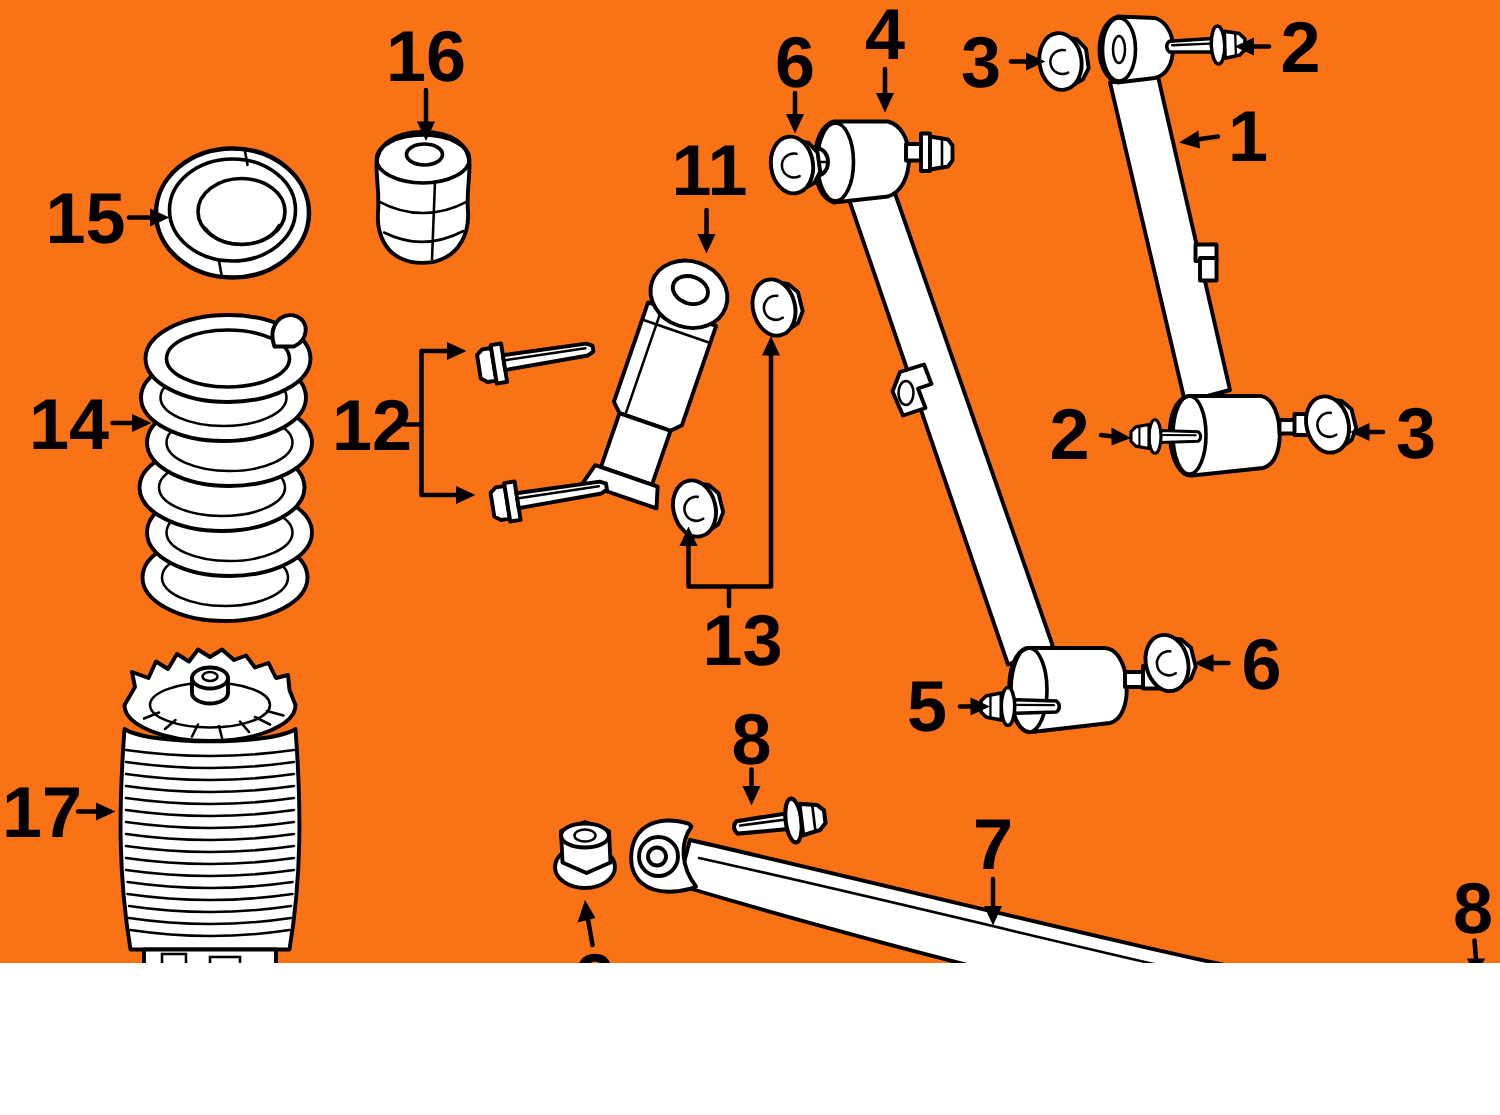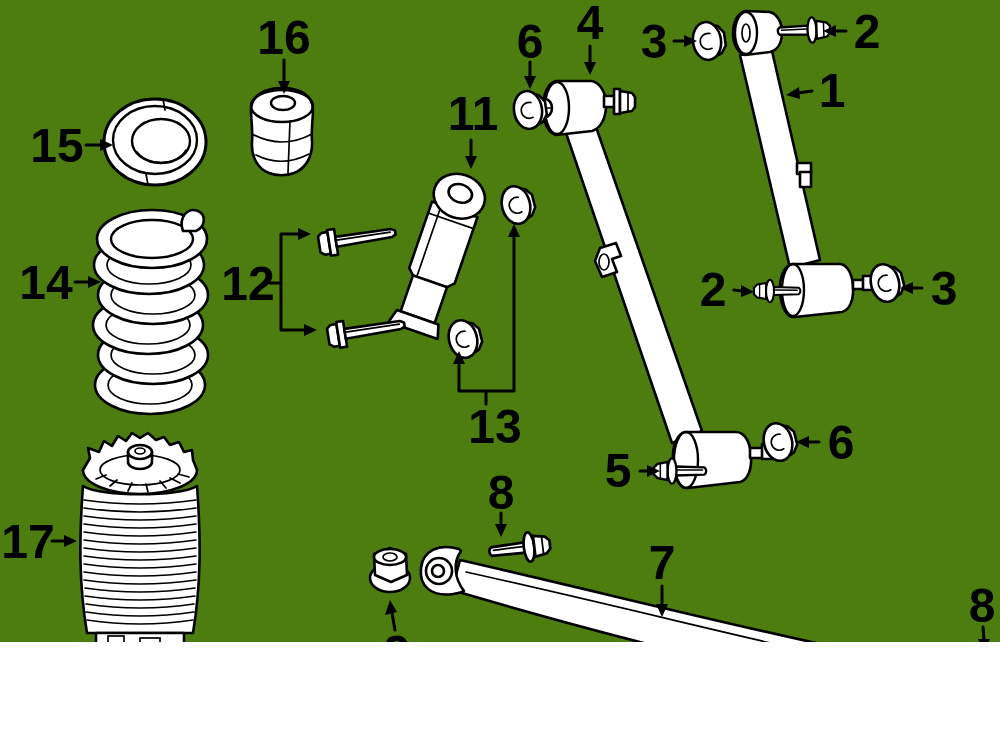--- a/index.html
+++ b/index.html
@@ -1,16 +1,16 @@
 <!DOCTYPE html>
 <html><head>
 <meta charset="utf-8">
 <style>
   html,body{margin:0;padding:0;background:#fff;}
-  .stage{position:relative;width:1000px;height:642px;background:#4d7c0f;overflow:hidden;
+  .stage{position:relative;width:1000px;height:642px;background:#f97316;overflow:hidden;
          font-family:"Liberation Sans",sans-serif;}
   svg{display:block;}
   .w{fill:#fff;stroke:#000;stroke-width:2.6;stroke-linejoin:round;stroke-linecap:round;}
   .w3{fill:#fff;stroke:#000;stroke-width:3;stroke-linejoin:round;}
   .n{fill:none;stroke:#000;stroke-width:2.4;stroke-linejoin:round;stroke-linecap:round;}
   .s2{fill:none;stroke:#000;stroke-width:1.7;stroke-linecap:round;}
   .callout{font:700 48px "Liberation Sans",sans-serif;fill:#000;}
   .arrow{stroke:#000;stroke-width:3;fill:none;stroke-linecap:round;}
   .ah{fill:#000;stroke:none;}
   .caption{font:700 25px "Liberation Sans",sans-serif;}

